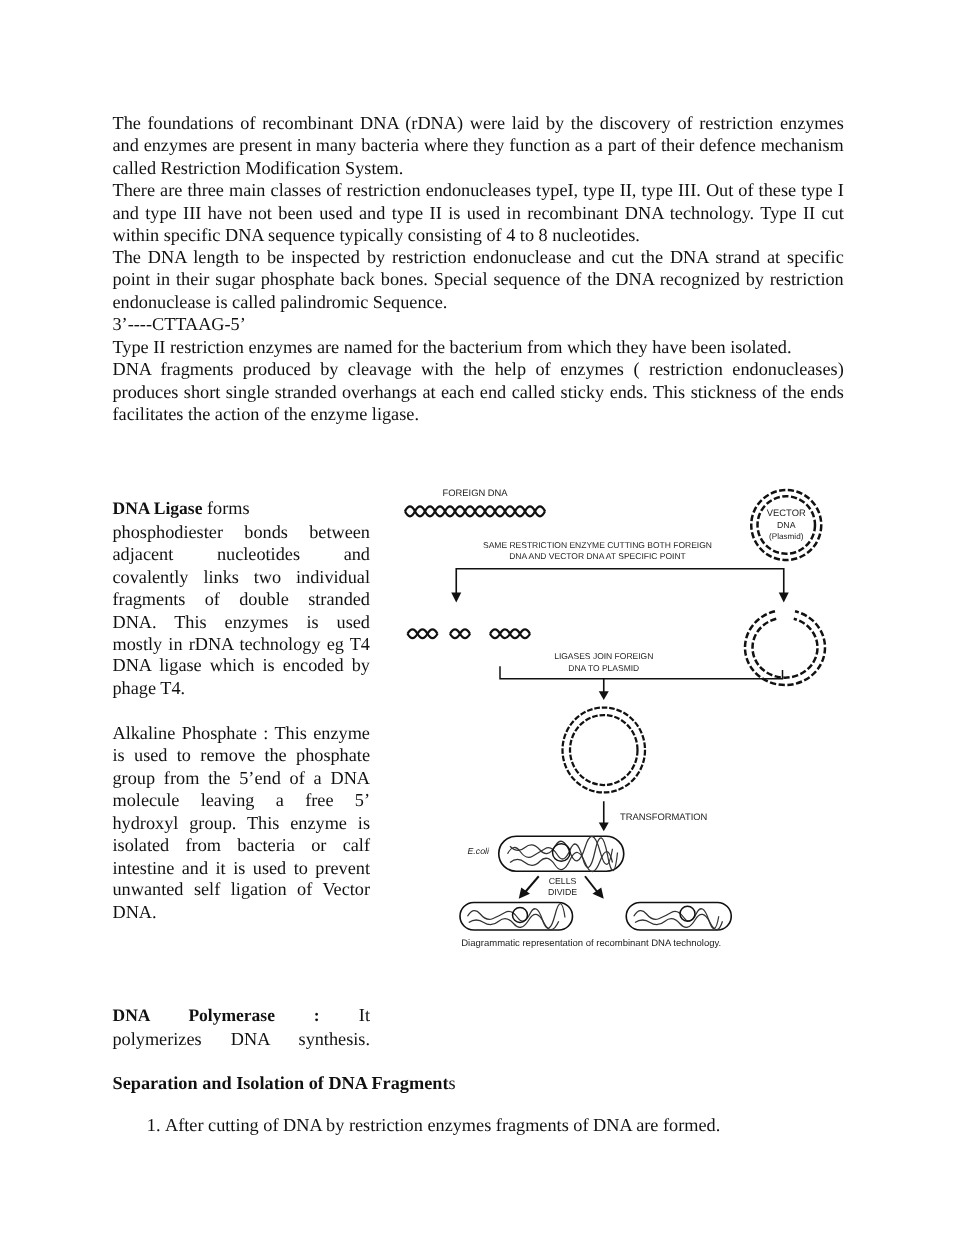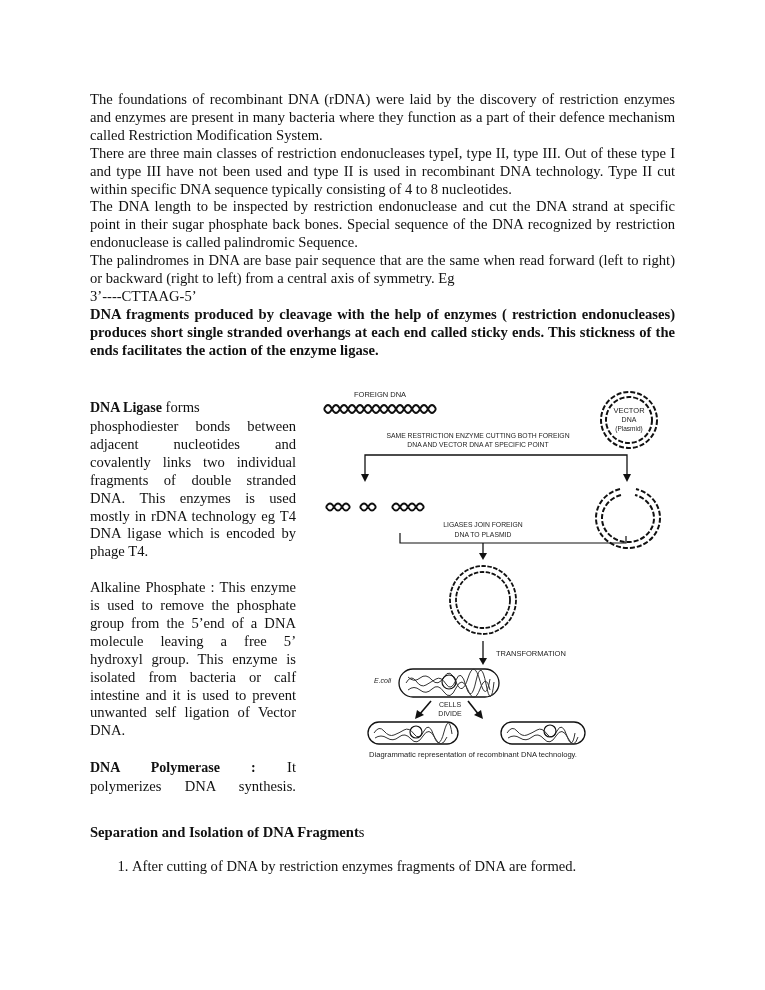--- a/index.html
+++ b/index.html
@@ -2,45 +2,45 @@
 <html><head>
 <meta charset="utf-8">
 <style>
   html, body { margin: 0; padding: 0; background: #ffffff; }
   body { width: 765px; height: 990px; position: relative; overflow: hidden;
          font-family: "Liberation Serif", "DejaVu Serif", serif; color: #111; }
   .page { position: absolute; left: 90px; top: 91px; width: 585px; }
   .p { font-size: 14.6px; line-height: 17.9px; text-align: justify; margin: 0; }
   .p.left { text-align: left; }
   .intro .p { text-align: justify; }
-  .intro .p:last-child { text-align-last: left; font-weight: bold; }
+  .intro .p:last-child { text-align-last: left; }
   .cols { position: absolute; left: 90px; top: 397px; width: 585px; height: 360px; }
   .leftcol { position: absolute; left: 0; top: 0; width: 206px; }
   .leftcol .p { text-align: justify; text-align-last: left; }
   .h-big { font-weight: bold; font-size: 14px; }
   .justify-line { text-align: justify; text-align-last: justify; }
   .b { font-weight: normal; }
   .diagram { position: absolute; left: 228px; top: -12px; width: 365px; height: 375px; }
   .diagram svg { display: block; }
   .diagram text { font-family: "Liberation Sans", "DejaVu Sans", sans-serif; fill: #222; }
   .bottom { position: absolute; left: 90px; top: 757px; width: 585px; }
-  .sect-head { font-weight: bold; font-size: 14.6px; line-height: 17.9px; margin-top: 28px; }
+  .sect-head { font-weight: bold; font-size: 14.6px; line-height: 17.9px; margin-top: 17px; }
   .sect-head .tail { font-weight: normal; }
   ol { margin: 16px; padding-left: 26px; font-size: 14.6px; line-height: 17.9px; }
   .spacer { height: 17.9px; }
 </style>
 </head>
 <body>
 
 <div class="page intro">
   <p class="p">The foundations of recombinant DNA (rDNA) were laid by the discovery of restriction enzymes and enzymes are present in many bacteria where they function as a part of their defence mechanism called Restriction Modification System.</p>
   <p class="p">There are three main classes of restriction endonucleases typeI, type II, type III. Out of  these type I and type III have not been used and type II is used in recombinant DNA technology. Type II cut within specific DNA sequence typically consisting of 4 to 8 nucleotides.</p>
   <p class="p">The DNA length to be inspected by restriction endonuclease and cut the DNA strand at specific point in their sugar phosphate back bones. Special sequence of the DNA recognized by restriction endonuclease is called palindromic Sequence.</p>
-  <p class="p">The palindromes in DNA are base pair sequence that are the same when read forward (left to right) or backward (right to left) from a central axis of symmetry. Eg</p>
   <p class="p left">3’----CTTAAG-5’</p>
+  <p class="p">Type II restriction enzymes are named for the bacterium from which they have been isolated.</p>
   <p class="p">DNA fragments produced by cleavage with the help of enzymes ( restriction endonucleases) produces short single stranded overhangs at each end called sticky ends. This stickness of the ends facilitates the action of the enzyme ligase.</p>
 </div>
 
 <div class="cols">
   <div class="leftcol">
     <p class="p justify-line" style="line-height:20px;">
       <span class="h-big">DNA Ligase</span>
       <span>forms</span>
     </p>
     <p class="p">phosphodiester bonds between adjacent nucleotides and covalently links two individual fragments of double stranded DNA.  This enzymes is used mostly in rDNA technology eg T4 DNA ligase which is encoded by phage T4.</p>
@@ -135,21 +135,21 @@
         <circle cx="232" cy="346" r="6" fill="none" stroke="#111" stroke-width="1.2"></circle>
       </g>
 
       <text x="155" y="372" font-size="7.6" text-anchor="middle">Diagrammatic representation of recombinant DNA technology.</text>
     </svg>
   </div>
 </div>
 
 <div class="bottom">
   <div style="width:206px;">
-    <p class="p justify-line" style="line-height:20px;">
+    <p class="p justify-line" style="line-height:20px;margin-top:46px;">
       <span class="h-big">DNA Polymerase :</span>
       <span>It</span>
     </p>
     <p class="p justify-line">polymerizes DNA synthesis.</p>
   </div>
 
   <div class="sect-head">
     <span>Separation and Isolation of DNA Fragment</span><span class="tail">s</span>
   </div>
   <ol>

